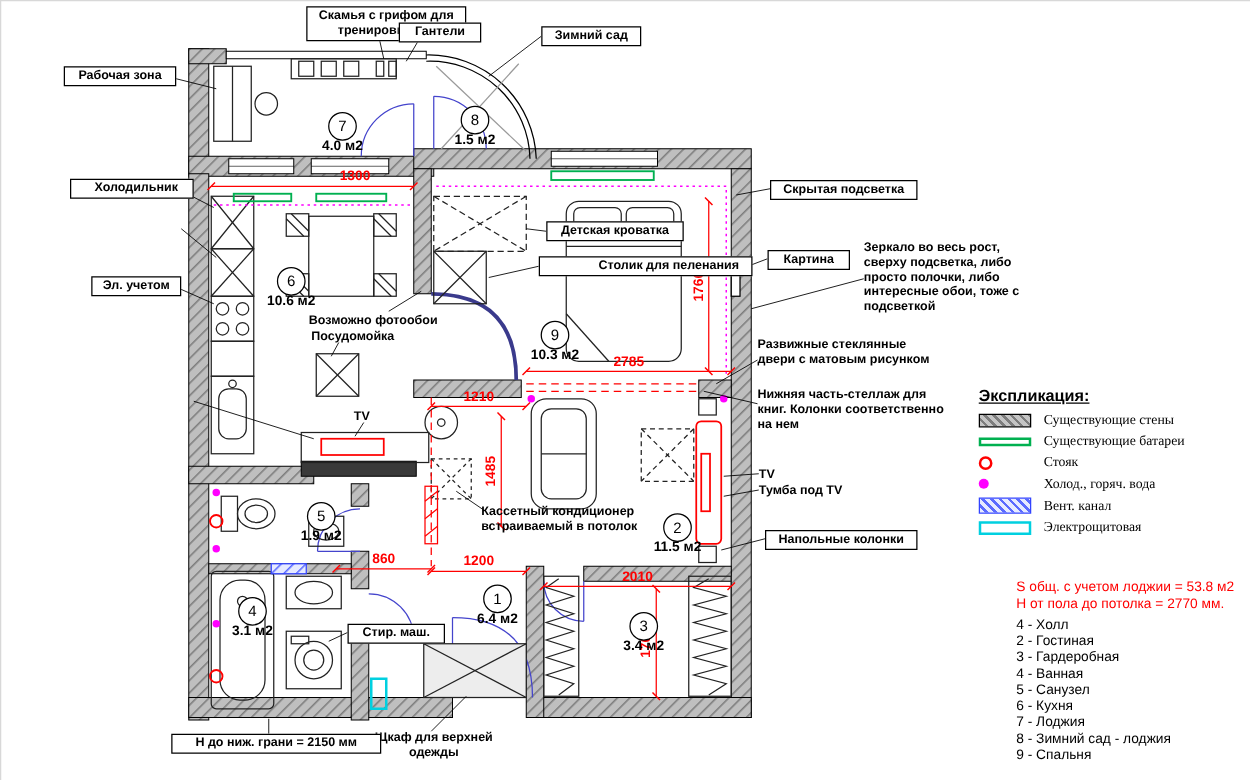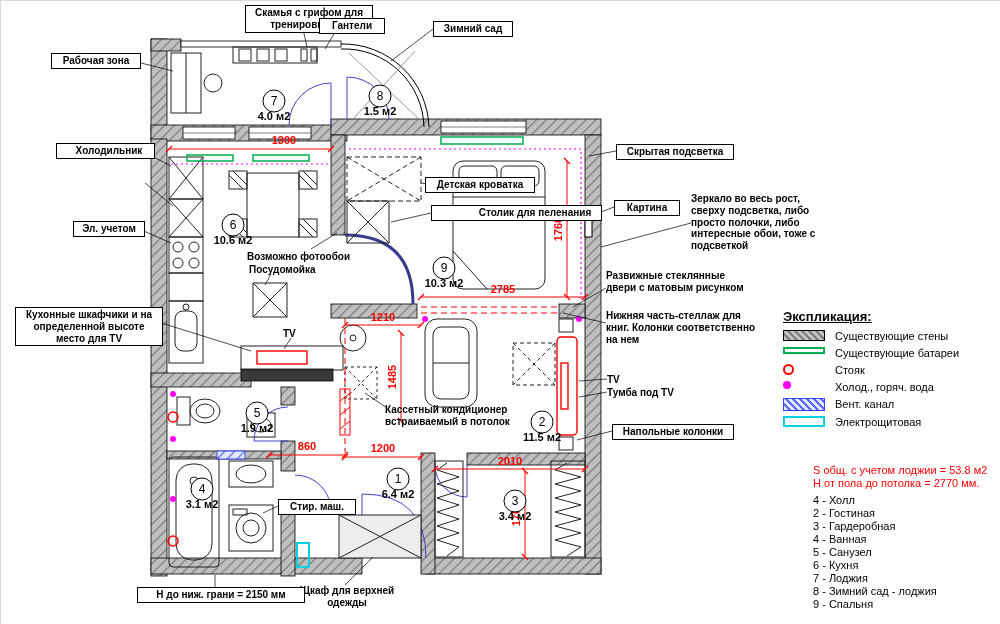--- a/index.html
+++ b/index.html
@@ -5,21 +5,21 @@
   html,body{margin:0;padding:0;background:#fff;}
   .canvas{position:relative;width:1000px;height:624px;background:#fff;border:1px solid #d8d8d8;
           font-family:"Liberation Sans",sans-serif;overflow:hidden;}
   svg.plan{position:absolute;left:0;top:0;z-index:1;}
   .callout{position:absolute;font-weight:bold;font-size:10px;line-height:1.18;color:#000;z-index:5;}
   .callout.boxed{border:1px solid #000;background:#fff;padding:1px 3px;text-align:center;}
   .callout.plain{text-align:left;}
   .callout.center{text-align:center;}
   .legend{position:absolute;left:782px;top:308px;width:200px;z-index:5;}
   .legend-title{font-size:13px;font-weight:bold;text-decoration:underline;margin-bottom:6px;}
-  .legend-row{display:flex;align-items:flex-start;gap:8px;margin:5px 0;font-size:11px;}
+  .legend-row{display:flex;align-items:center;gap:8px;margin:5px 0;font-size:11px;font-family:Liberation Serif, serif;}
   .sw-col{width:44px;display:flex;justify-content:flex-start;align-items:center;}
   .sw{display:inline-block;box-sizing:border-box;}
   .sw-walls{width:42px;height:11px;border:1px solid #000;background:repeating-linear-gradient(45deg,#c4c4c4 0 3px,#7d7d7d 3px 5px);}
   .sw-batteries{width:42px;height:7px;border:2px solid #00b050;background:#fff;}
   .sw-riser{width:11px;height:11px;border:2px solid #ff0000;border-radius:50%;background:#fff;}
   .sw-water{width:8px;height:8px;background:#ff00ff;border-radius:50%;}
   .sw-vent{width:42px;height:13px;border:1px solid #3344ff;background:repeating-linear-gradient(45deg,#e6eaff 0 3px,#5a6aff 3px 5px);}
   .sw-electrical{width:42px;height:11px;border:2px solid #00d0e0;background:#fff;}
   .notes{position:absolute;left:812px;top:463px;width:186px;color:#ff0000;font-weight:normal;font-size:11px;line-height:1.22;z-index:5;}
   .room-list{position:absolute;left:812px;top:493px;width:186px;font-size:11px;line-height:13px;z-index:5;}
@@ -375,22 +375,21 @@
 </svg>
 
 <div class="callout boxed" style="left:244px;top:4px;width:120px;">Скамья с грифом для тренировки рук</div>
 <div class="callout boxed" style="left:318px;top:17px;width:58px;">Гантели</div>
 <div class="callout boxed" style="left:432px;top:20px;width:72px;">Зимний сад</div>
 <div class="callout boxed" style="left:50px;top:52px;width:82px;">Рабочая зона</div>
 <div class="callout boxed" style="left:55px;top:142px;width:84px;padding-left:10px;">Холодильник</div>
 <div class="callout boxed" style="left:72px;top:220px;width:64px;">Эл. учетом</div>
 <div class="callout plain" style="left:246px;top:250px;width:118px;">Возможно фотообои</div>
 <div class="callout plain" style="left:248px;top:263px;width:84px;">Посудомойка</div>
-<div class="callout boxed" style="left:14px;top:306px;width:140px;">Кухонные шкафчики и на определенной высоте место для TV</div>
-<div class="callout boxed" style="left:424px;top:176px;width:102px;text-align:center;">Детская кроватка</div>
+<div class="callout boxed" style="left:436px;top:176px;width:102px;text-align:center;">Детская кроватка</div>
 <div class="callout boxed" style="left:430px;top:204px;width:126px;padding-left:40px;">Столик для пеленания</div>
 <div class="callout boxed" style="left:615px;top:143px;width:110px;">Скрытая подсветка</div>
 <div class="callout boxed" style="left:613px;top:199px;width:58px;">Картина</div>
 <div class="callout plain" style="left:690px;top:192px;width:140px;">Зеркало во весь рост, сверху подсветка, либо просто полочки, либо интересные обои, тоже с подсветкой</div>
 <div class="callout plain" style="left:605px;top:269px;width:145px;">Развижные стеклянные двери с матовым рисунком</div>
 <div class="callout plain" style="left:605px;top:309px;width:155px;">Нижняя часть-стеллаж для книг. Колонки соответственно на нем</div>
 <div class="callout plain" style="left:606px;top:373px;width:30px;">TV</div>
 <div class="callout plain" style="left:606px;top:386px;width:95px;">Тумба под TV</div>
 <div class="callout boxed" style="left:611px;top:423px;width:114px;">Напольные колонки</div>
 <div class="callout plain" style="left:384px;top:403px;width:158px;">Кассетный кондиционер встраиваемый в потолок</div>

